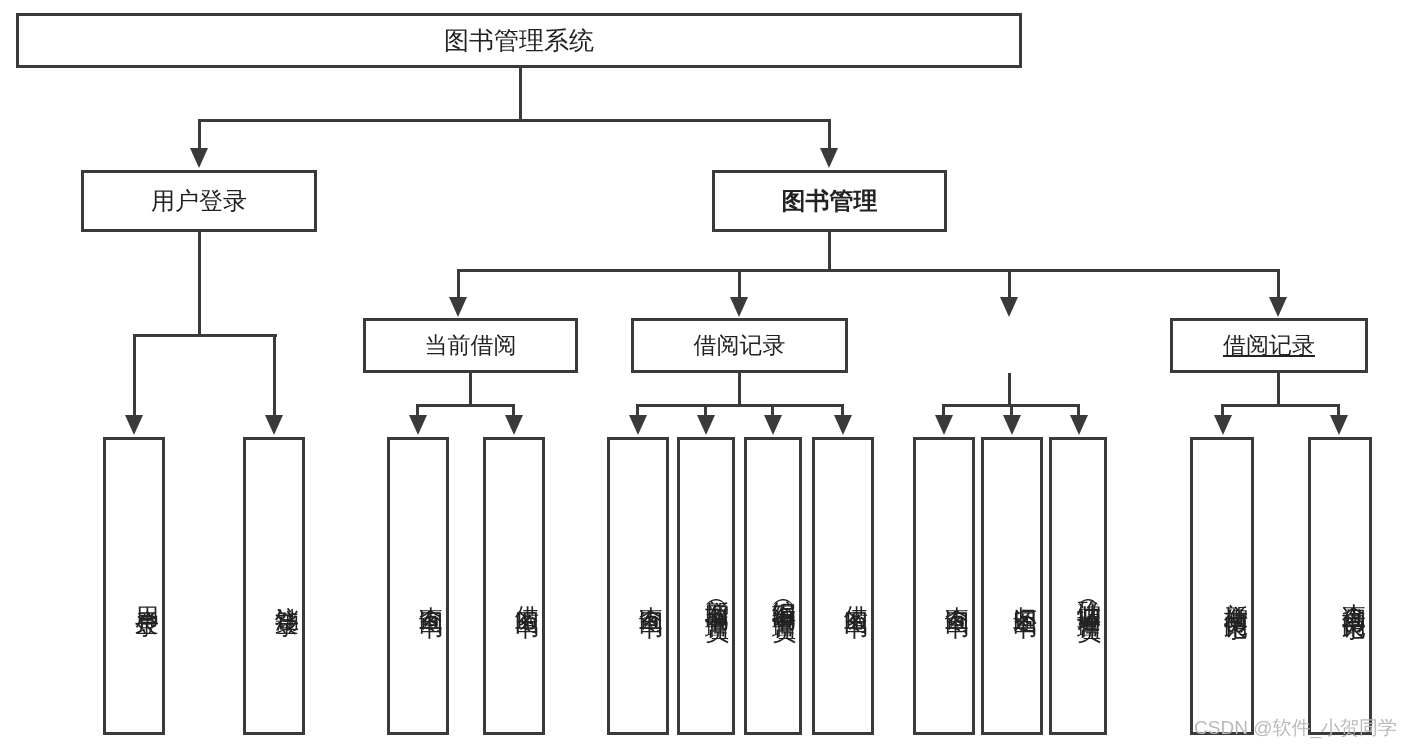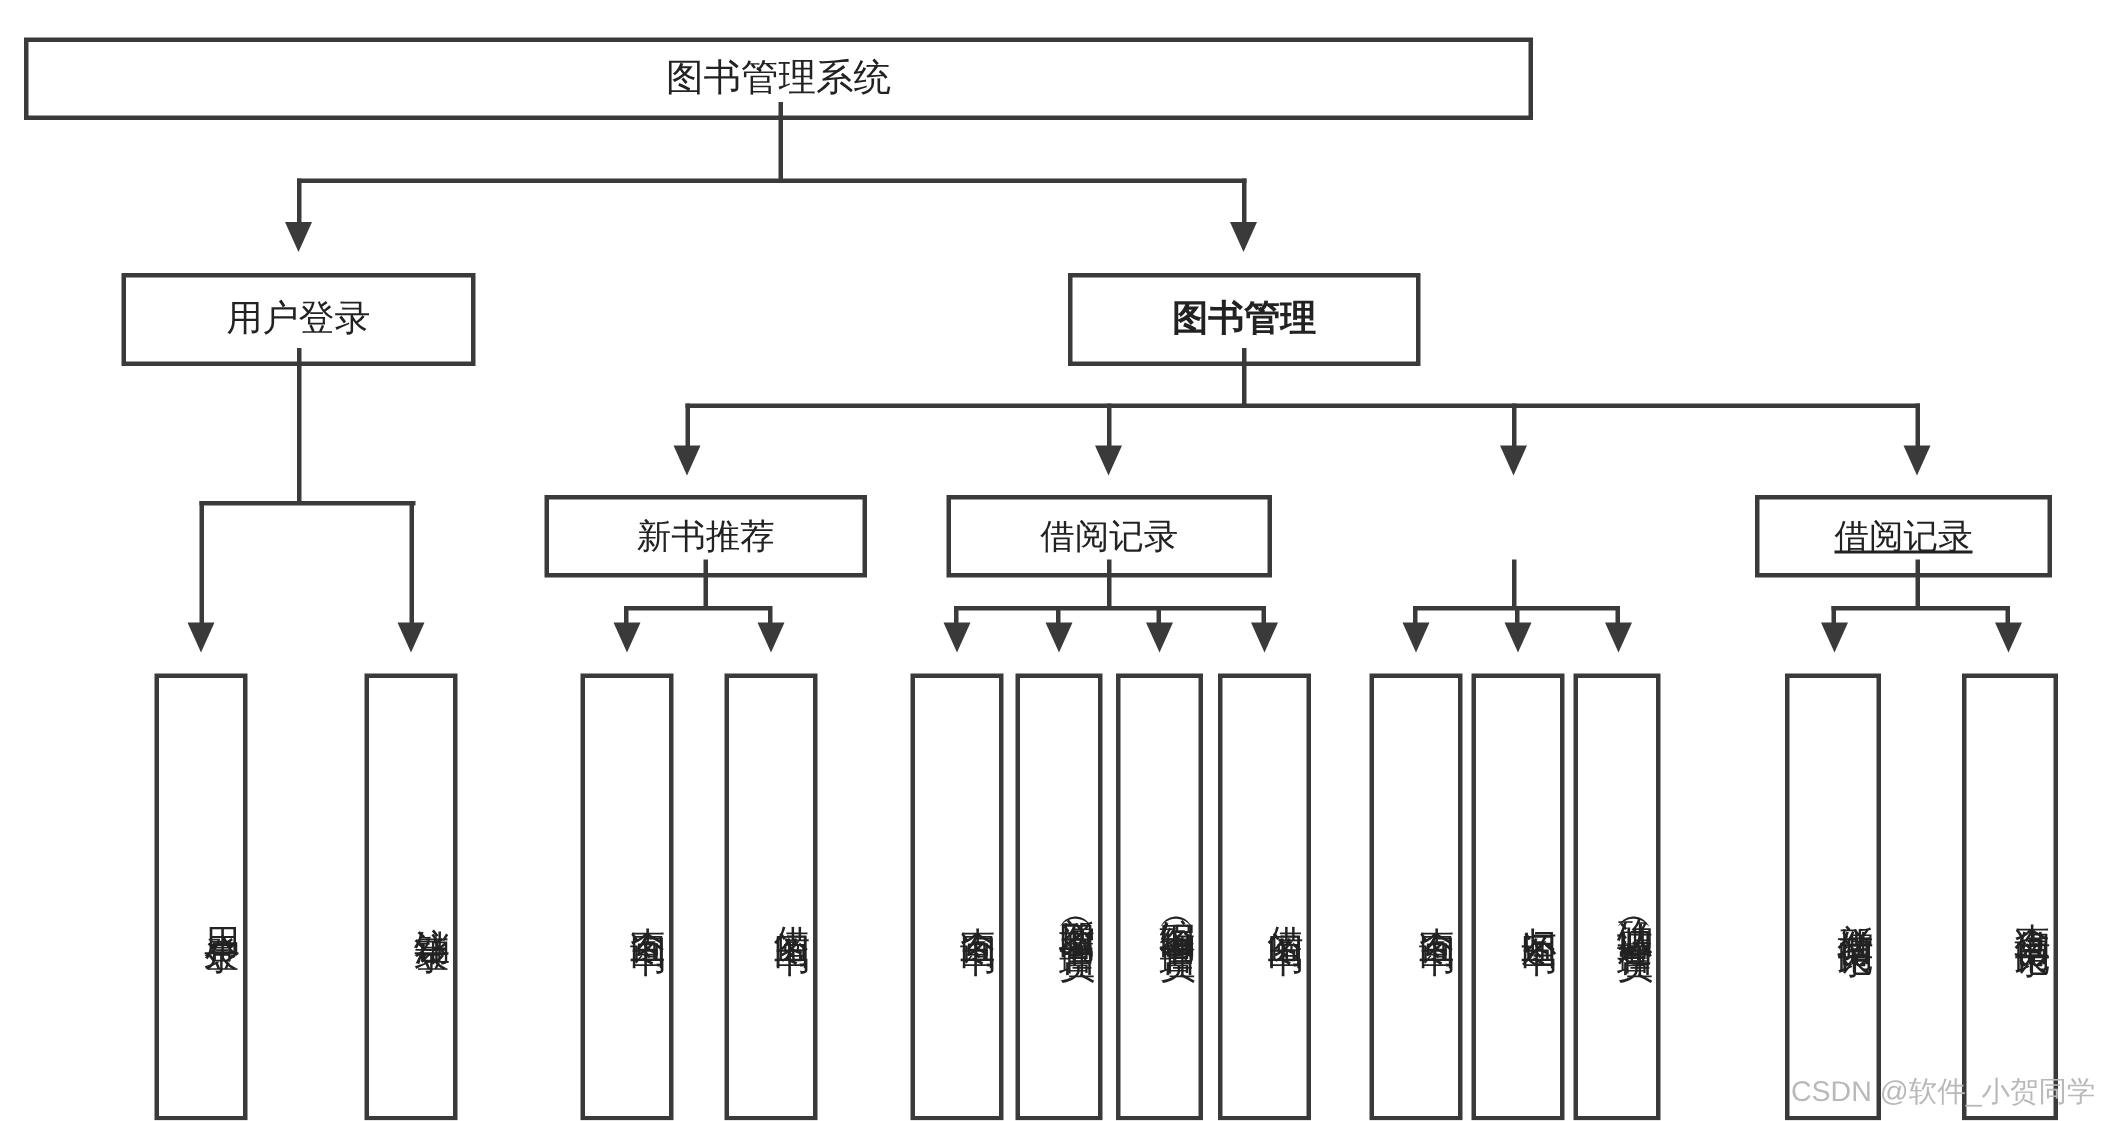--- a/index.html
+++ b/index.html
@@ -23,21 +23,20 @@
     position: absolute;
     box-sizing: border-box;
     border: 3px solid #3a3a3a;
     background: #ffffff;
     color: #222222;
     display: flex;
     align-items: center;
     justify-content: center;
     text-align: center;
     line-height: 1.25;
-    margin-top: 12px;
   }
   .node.root   { font-size: 25px; }
   .node.lvl2   { font-size: 24px; }
   .node.lvl3   { font-size: 23px; }
   .node.leaf {
     font-size: 24px;
     writing-mode: vertical-rl;
     text-orientation: upright;
     letter-spacing: 3px;
     padding-top: 14px;
@@ -108,21 +107,21 @@
   <div class="edge v" style="left:457px; top:269px; height:30px;"></div>
   <div class="arrow" style="left:449px; top:297px;"></div>
   <div class="edge v" style="left:738px; top:269px; height:30px;"></div>
   <div class="arrow" style="left:730px; top:297px;"></div>
   <div class="edge v" style="left:1008px; top:269px; height:30px;"></div>
   <div class="arrow" style="left:1000px; top:297px;"></div>
   <div class="edge v" style="left:1277px; top:269px; height:30px;"></div>
   <div class="arrow" style="left:1269px; top:297px;"></div>
 
   <div class="node lvl3" style="left:363px; top:318px; width:215px; height:55px;">
-    <span class="label">新书推荐</span>
+    <span class="label">当前借阅</span>
   </div>
   <div class="node lvl3" style="left:631px; top:318px; width:217px; height:55px;">
     <span class="label">借阅记录</span>
   </div>
   <div class="node lvl3" style="left:1170px; top:318px; width:198px; height:55px;text-decoration:underline;">
     <span class="label">借阅记录</span>
   </div>
 
   <div class="edge v" style="left:469px; top:373px; height:33px;"></div>
   <div class="edge h" style="left:416px; top:404px; width:98px;"></div>

